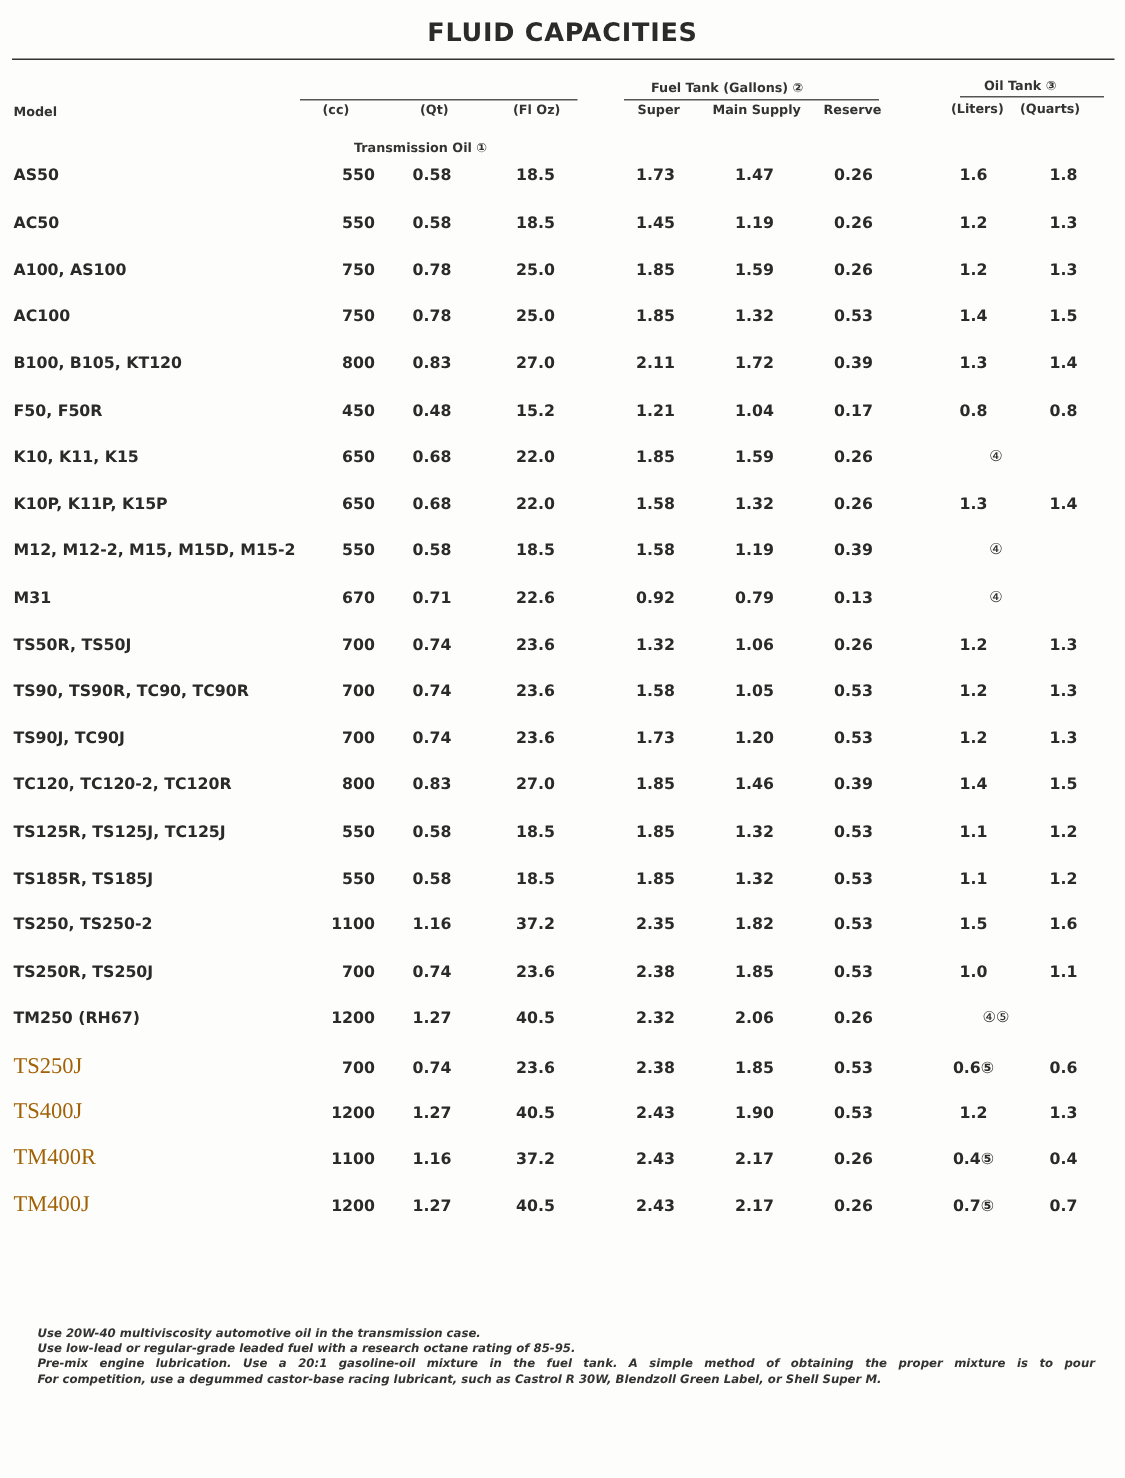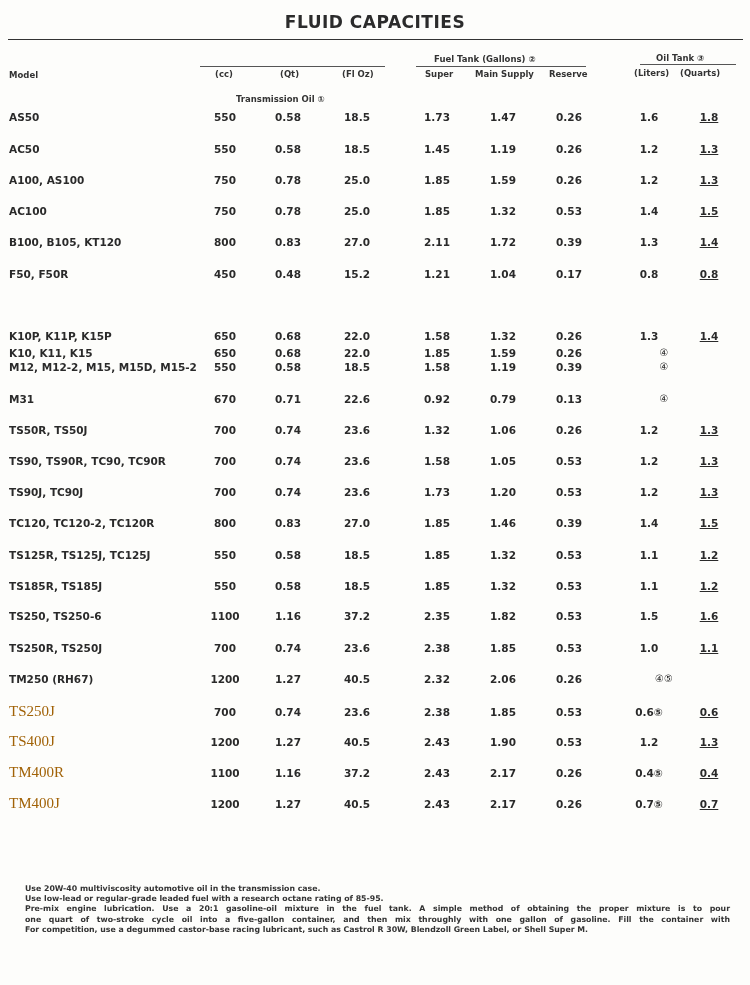--- a/index.html
+++ b/index.html
@@ -19,32 +19,32 @@
       position: absolute; top: 39px; left: 8px; width: 735px;
       height: 0; border-top: 1.5px solid #333;
     }
     .hdr { position: absolute; font-size: 8.5px; font-weight: bold; color: #333; white-space: nowrap; }
     .group-line { position: absolute; border-top: 1px solid #555; height: 0; }
     .row { position: absolute; left: 0; width: 734px; height: 20px; font-weight: bold; font-size: 10.5px; color: #2a2a2a; }
     .row > span { position: absolute; top: 0; white-space: nowrap; }
     .model { left: 9px; }
     .model.serif { font-family: "Liberation Serif", serif; font-size: 15px; font-weight: normal; color: #a16207; top: -3px; }
     .c { text-align: center; width: 50px; }
-    .cc { left: 200px; }
+    .cc { left: 200px; text-align: right; }
     .qt { left: 263px; }
     .floz { left: 332px; }
     .total { left: 412px; }
     .main { left: 478px; }
     .res { left: 544px; }
     .lit { left: 624px; }
-    .qts { left: 684px; text-decoration: underline; }
+    .qts { left: 684px; }
     .note-span { left: 624px; width: 80px; text-align: center; font-weight: normal; font-size: 10px; }
     .footnotes {
       position: absolute; top: 884px; left: 25px; width: 705px;
-      font-size: 7.8px; font-weight: bold; color: #333; line-height: 10.2px;
+      font-size: 7.8px; font-weight: bold; color: #333; line-height: 10.2px; font-style: italic;
     }
     .footnotes div { white-space: nowrap; }
     .footnotes .just { text-align: justify; text-align-last: justify; white-space: normal; }
   </style>
 </head>
 <body>
 
 <div class="title">FLUID CAPACITIES</div>
 <div class="rule-top"></div>
 
@@ -125,21 +125,21 @@
       <span class="model">F50, F50R</span>
       <span class="c cc">450</span>
       <span class="c qt">0.48</span>
       <span class="c floz">15.2</span>
       <span class="c total">1.21</span>
       <span class="c main">1.04</span>
       <span class="c res">0.17</span>
       <span class="c lit">0.8</span>
       <span class="c qts">0.8</span>
     </div>
-    <div class="row" style="top: 299px; margin-top: 48px;">
+    <div class="row" style="top: 299px;">
       <span class="model">K10, K11, K15</span>
       <span class="c cc">650</span>
       <span class="c qt">0.68</span>
       <span class="c floz">22.0</span>
       <span class="c total">1.85</span>
       <span class="c main">1.59</span>
       <span class="c res">0.26</span>
       <span class="note-span">④</span>
     </div>
     <div class="row" style="top: 330px;">
@@ -233,21 +233,21 @@
       <span class="c cc">550</span>
       <span class="c qt">0.58</span>
       <span class="c floz">18.5</span>
       <span class="c total">1.85</span>
       <span class="c main">1.32</span>
       <span class="c res">0.53</span>
       <span class="c lit">1.1</span>
       <span class="c qts">1.2</span>
     </div>
     <div class="row" style="top: 610px;">
-      <span class="model">TS250, TS250-6</span>
+      <span class="model">TS250, TS250-2</span>
       <span class="c cc">1100</span>
       <span class="c qt">1.16</span>
       <span class="c floz">37.2</span>
       <span class="c total">2.35</span>
       <span class="c main">1.82</span>
       <span class="c res">0.53</span>
       <span class="c lit">1.5</span>
       <span class="c qts">1.6</span>
     </div>
     <div class="row" style="top: 642px;">
@@ -314,15 +314,14 @@
       <span class="c res">0.26</span>
       <span class="c lit">0.7⑤</span>
       <span class="c qts">0.7</span>
     </div>
   </div>
 
 <div class="footnotes">
   <div>Use 20W-40 multiviscosity automotive oil in the transmission case.</div>
   <div>Use low-lead or regular-grade leaded fuel with a research octane rating of 85-95.</div>
   <div class="just">Pre-mix engine lubrication. Use a 20:1 gasoline-oil mixture in the fuel tank. A simple method of obtaining the proper mixture is to pour</div>
-  <div class="just">one quart of two-stroke cycle oil into a five-gallon container, and then mix throughly with one gallon of gasoline. Fill the container with</div>
   <div>For competition, use a degummed castor-base racing lubricant, such as Castrol R 30W, Blendzoll Green Label, or Shell Super M.</div>
 </div>
 
 </body></html>

